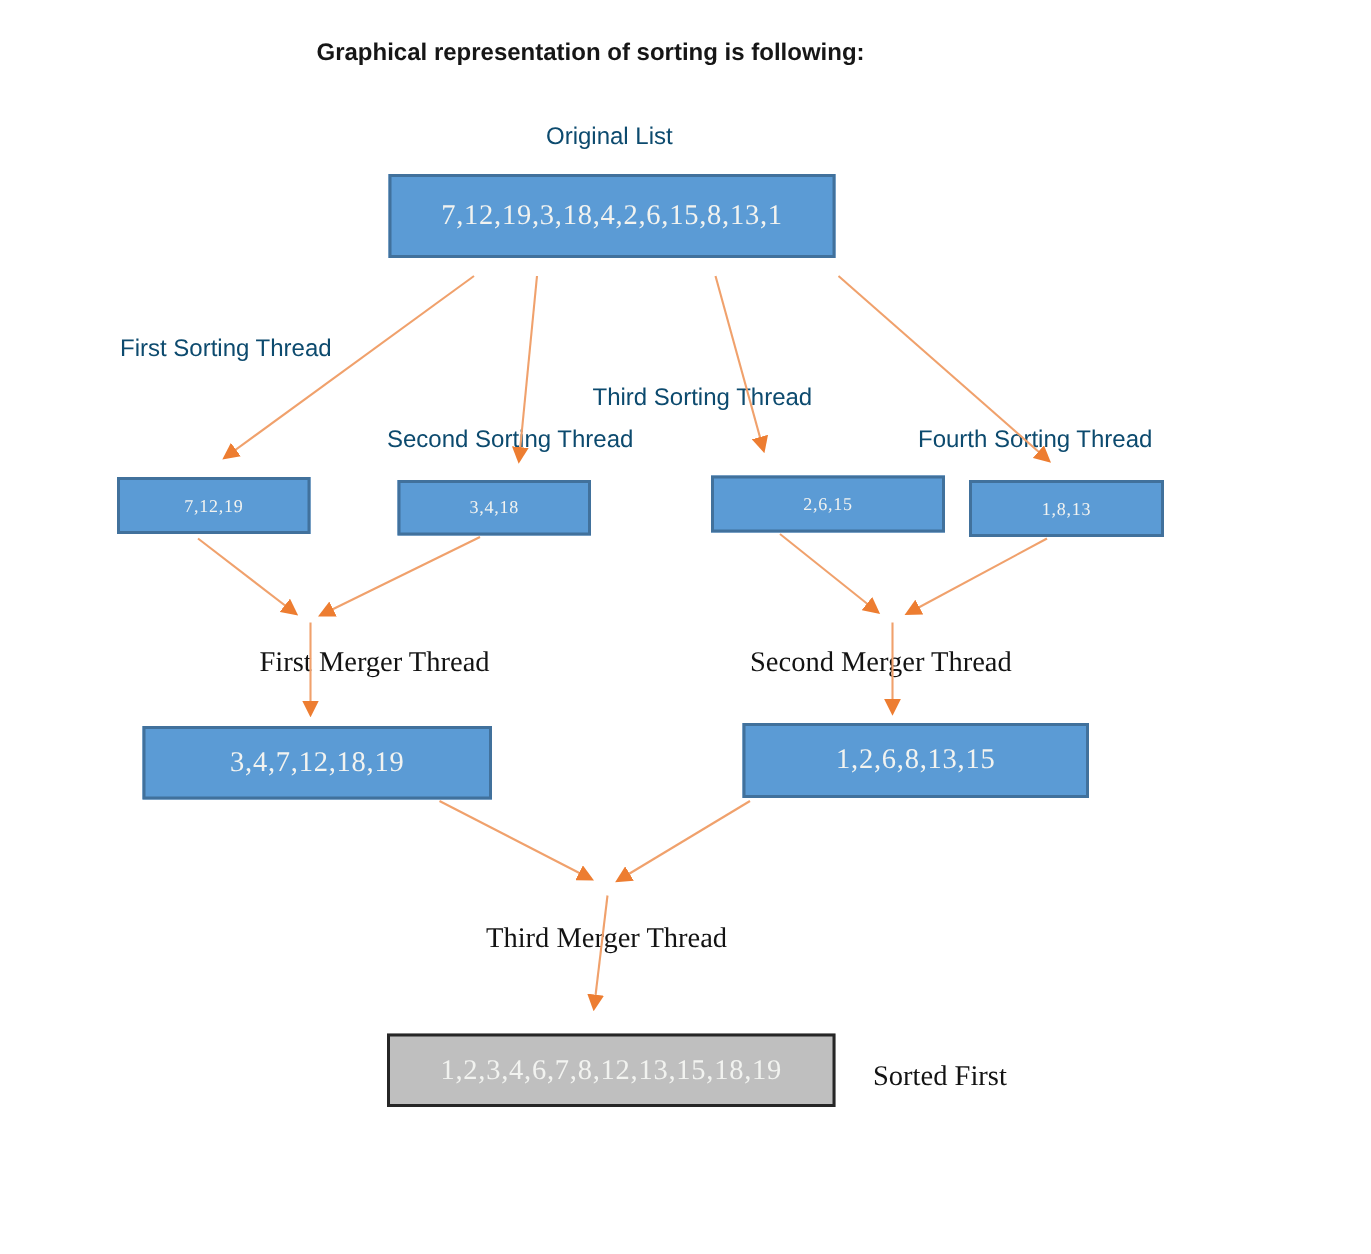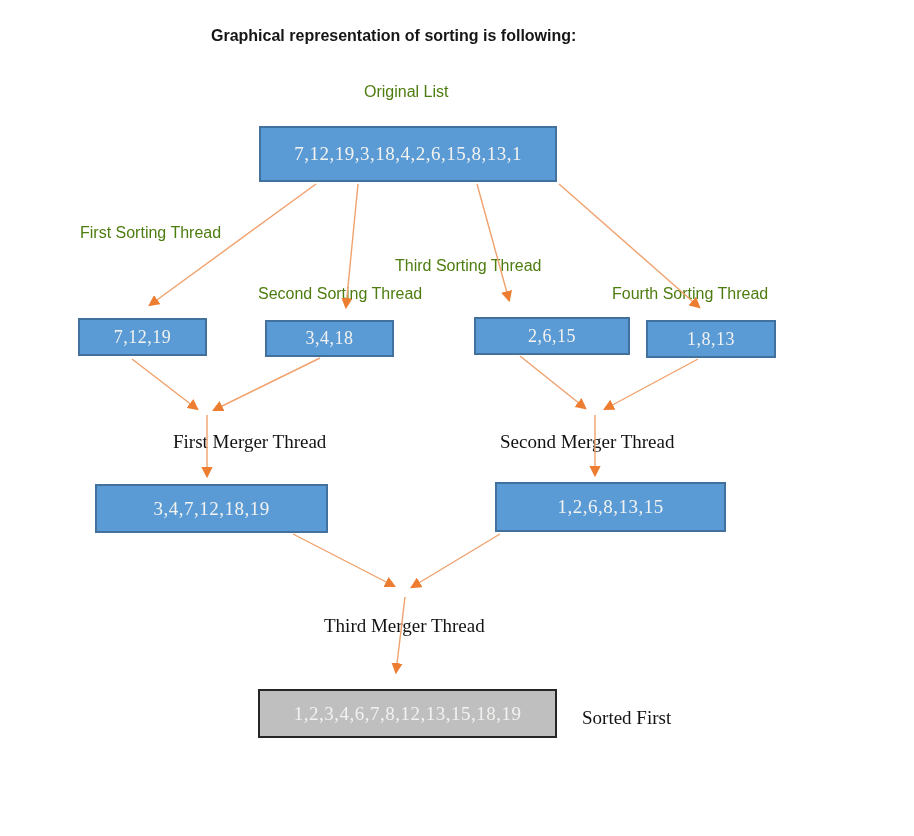--- a/index.html
+++ b/index.html
@@ -18,21 +18,21 @@
     font-family: "Liberation Sans", sans-serif;
     font-size: 16px;
     font-weight: bold;
     color: #161616;
     white-space: nowrap;
   }
   .sans-label {
     position: absolute;
     font-family: "Liberation Sans", sans-serif;
     font-size: 16px;
-    color: #4d7c0f;
+    color: #0c4a6e;
     white-space: nowrap;
     z-index: 2;
   }
   .serif-label {
     position: absolute;
     font-family: "Liberation Serif", serif;
     font-size: 19px;
     color: #131313;
     white-space: nowrap;
     z-index: 2;
@@ -43,21 +43,21 @@
     border: 2px solid var(--box-border);
     color: var(--box-text);
     display: flex;
     align-items: center;
     justify-content: center;
     font-family: "Liberation Serif", serif;
     font-size: 19px;
     letter-spacing: 0.5px;
     z-index: 1;
   }
-  .box.small { font-size: 18px; }
+  .box.small { font-size: 12px; }
   .box.sorted {
     background: var(--sorted-fill);
     border: 2px solid var(--sorted-border);
   }
   .arrows {
     position: absolute;
     left: 0; top: 0;
     z-index: 5;
     pointer-events: none;
   }
@@ -69,21 +69,21 @@
   .arrow-head-shape { fill: var(--arrow-head); }
 </style>
 </head>
 <body>
 
 <div class="canvas">
 
   <div class="title">Graphical representation of sorting is following:</div>
 
   <div class="sans-label" style="left:364px; top:83px;">Original List</div>
-  <div class="box" style="left:259px; top:126px; width:298px; height:56px;">7,12,19,3,18,4,2,6,15,8,13,1</div>
+  <div class="box" style="left:259px; top:116px; width:298px; height:56px;">7,12,19,3,18,4,2,6,15,8,13,1</div>
 
   <div class="sans-label" style="left:80px;  top:224px;">First Sorting Thread</div>
   <div class="sans-label" style="left:258px; top:285px;">Second Sorting Thread</div>
   <div class="sans-label" style="left:395px; top:225px;margin-top:32px;">Third Sorting Thread</div>
   <div class="sans-label" style="left:612px; top:285px;">Fourth Sorting Thread</div>
 
   <div class="box small" style="left:78px;  top:318px; width:129px; height:38px;">7,12,19</div>
   <div class="box small" style="left:265px; top:320px; width:129px; height:37px;">3,4,18</div>
   <div class="box small" style="left:474px; top:317px; width:156px; height:38px;">2,6,15</div>
   <div class="box small" style="left:646px; top:320px; width:130px; height:38px;">1,8,13</div>

